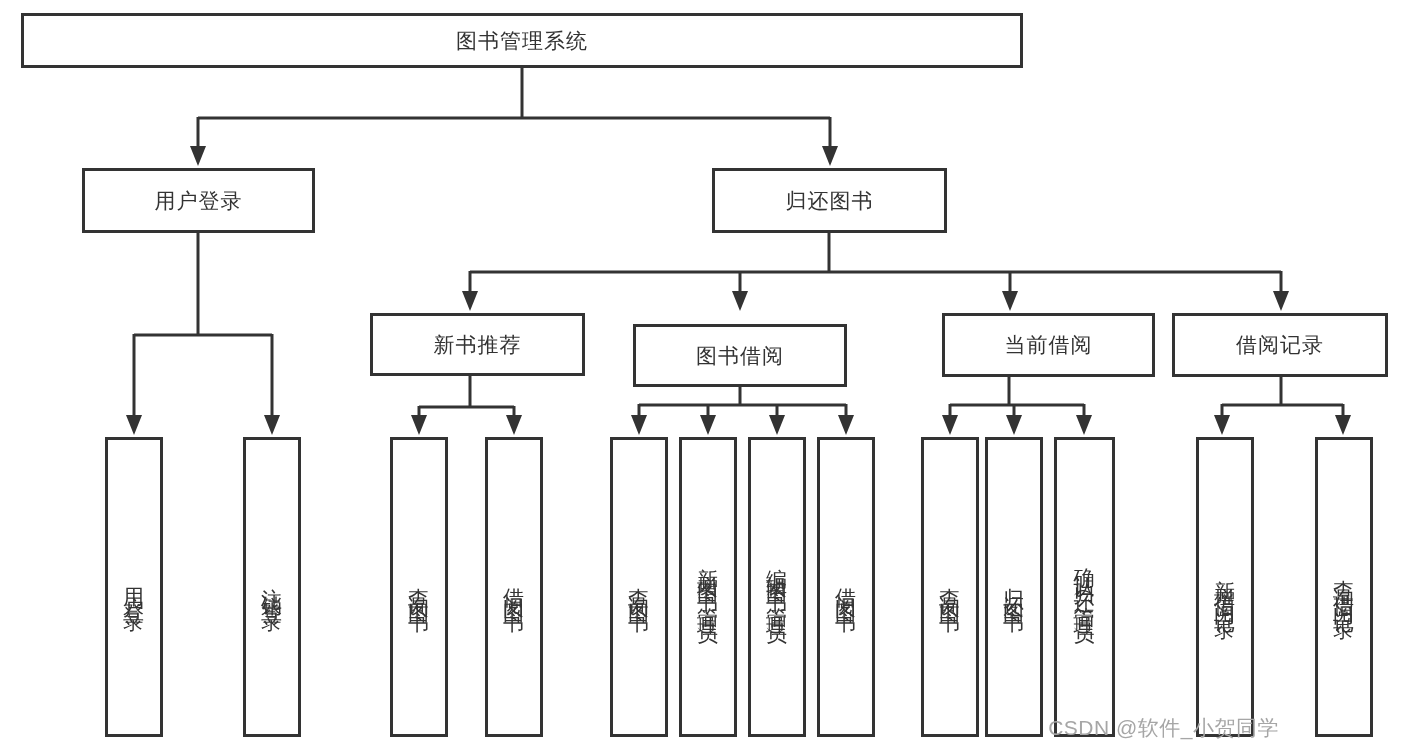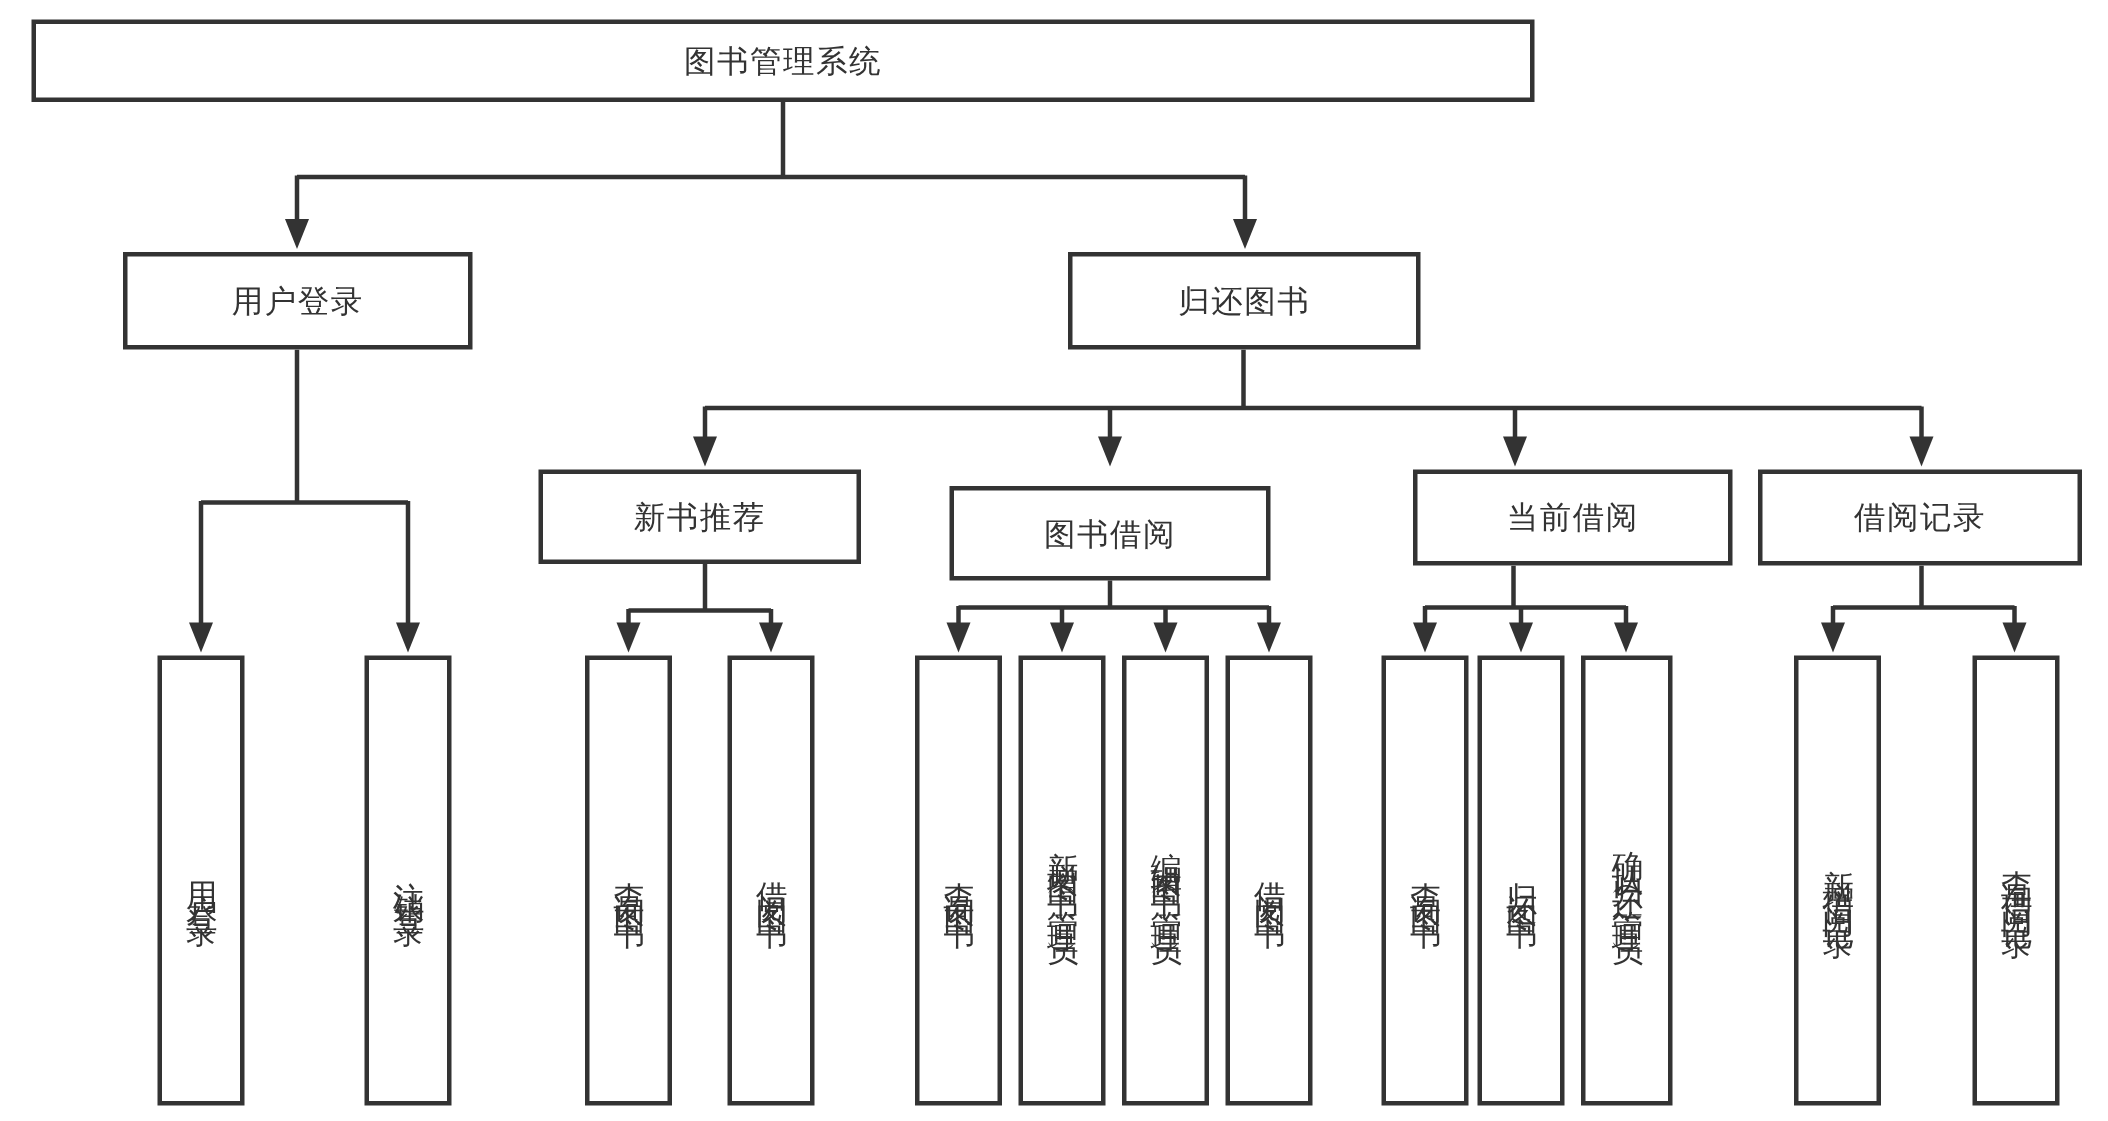--- a/index.html
+++ b/index.html
@@ -121,21 +121,21 @@
     <span>图书管理系统</span>
   </div>
 
   <div class="hbox" style="left:82px;top:168px;width:233px;height:65px">
     <span>用户登录</span>
   </div>
   <div class="hbox" style="left:712px;top:168px;width:235px;height:65px">
     <span>归还图书</span>
   </div>
 
-  <div class="hbox" style="left:359px;top:313px;width:215px;height:63px">
+  <div class="hbox" style="left:370px;top:313px;width:215px;height:63px">
     <span>新书推荐</span>
   </div>
   <div class="hbox" style="left:633px;top:324px;width:214px;height:63px">
     <span>图书借阅</span>
   </div>
   <div class="hbox" style="left:942px;top:313px;width:213px;height:64px">
     <span>当前借阅</span>
   </div>
   <div class="hbox" style="left:1172px;top:313px;width:216px;height:64px">
     <span>借阅记录</span>
@@ -178,14 +178,15 @@
     <span>确认归还（管理员）</span>
   </div>
 
   <div class="vbox" style="left:1196px;top:437px">
     <span>新增借阅记录</span>
   </div>
   <div class="vbox" style="left:1315px;top:437px">
     <span>查询借阅记录</span>
   </div>
 
+  <div id="watermark">CSDN @软件_小贺同学</div>
 
 </div>
 
 </body></html>

